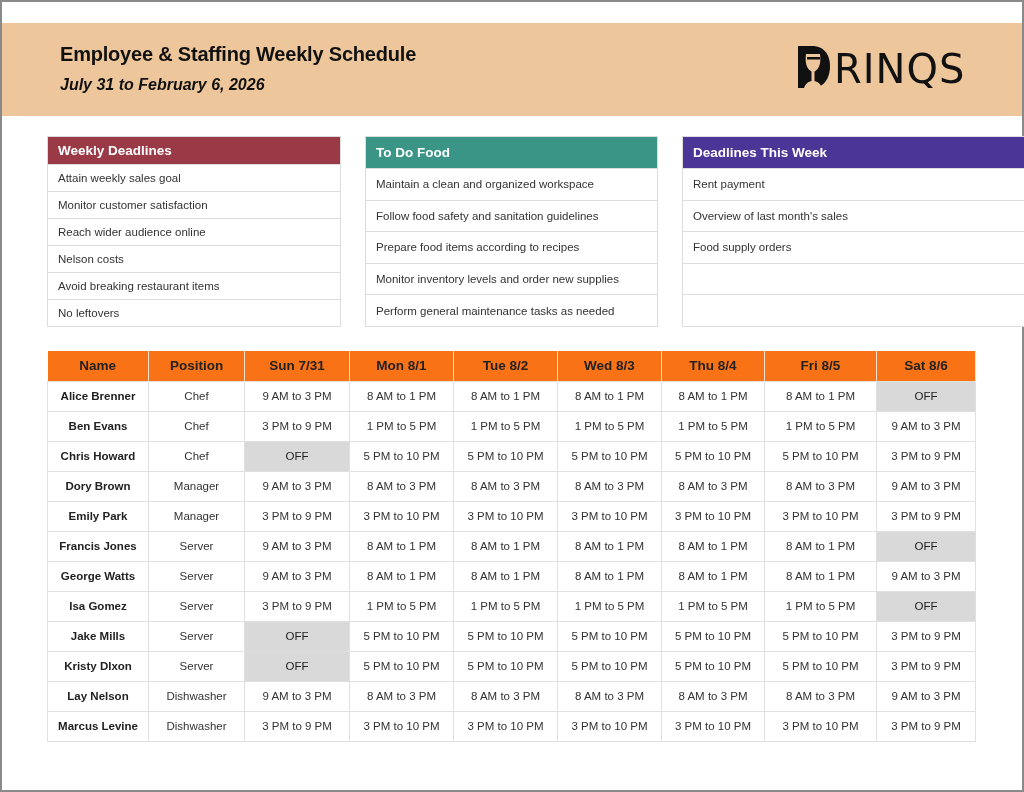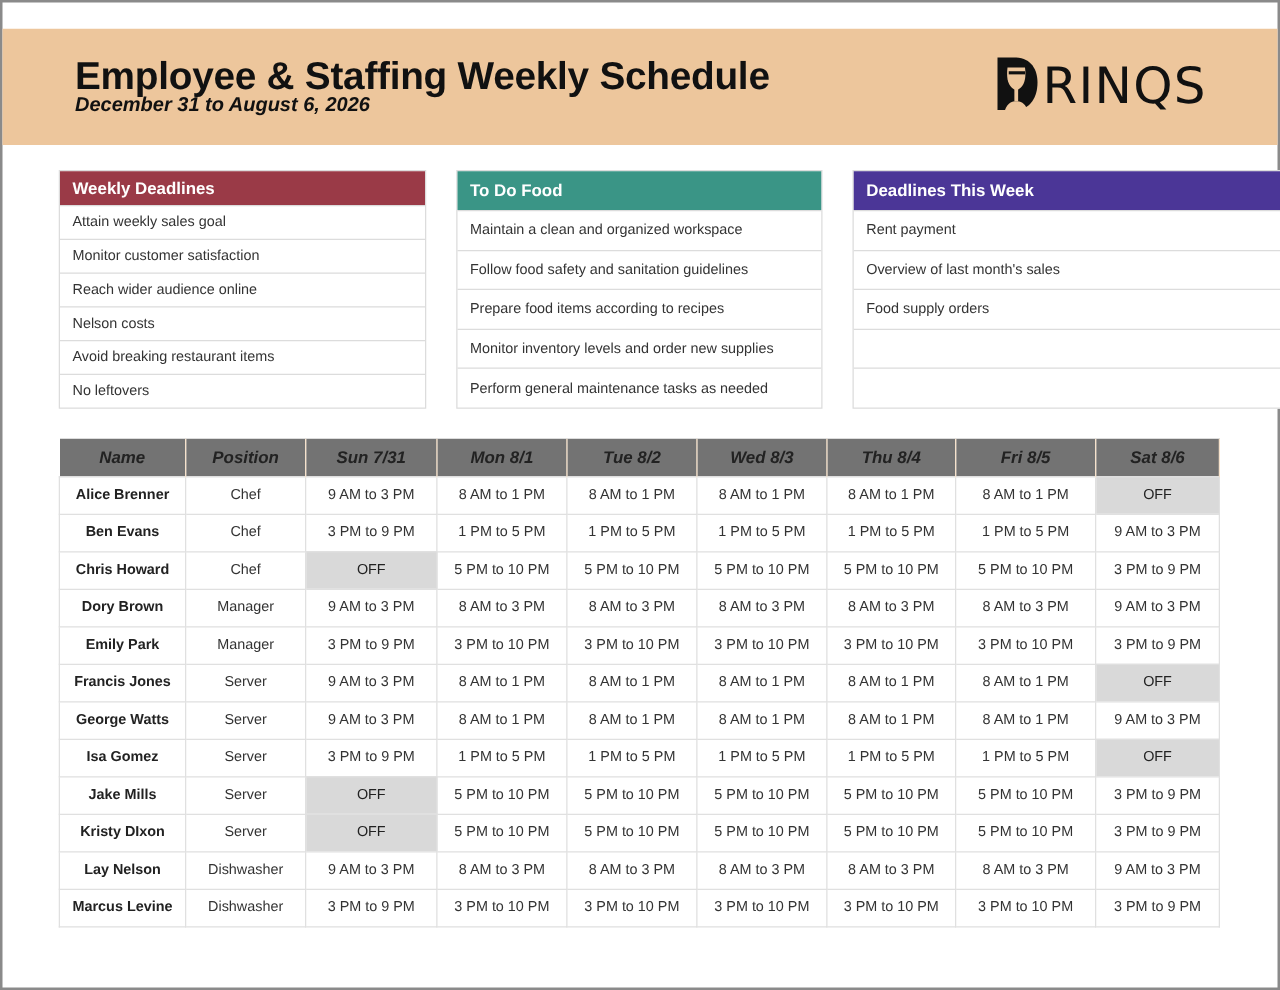--- a/index.html
+++ b/index.html
@@ -1,51 +1,51 @@
 <!DOCTYPE html>
 <html><head>
 <meta charset="utf-8">
 <style>
   * { box-sizing: border-box; margin: 0; padding: 0; }
   html, body { width: 1024px; height: 792px; background: #ffffff; overflow: hidden; }
   body { font-family: "Liberation Sans", "DejaVu Sans", sans-serif; color: #222; position: relative; }
   .frame { position: absolute; left: 0; top: 0; width: 1024px; height: 792px; border: 2px solid #8a8a8a; border-top-width: 2px; }
   .header { position: absolute; left: 2px; top: 23px; width: 1020px; height: 93px; background: #edc69c; }
-  .title { position: absolute; left: 58px; top: 20px; font-size: 31px; font-weight: bold; color: #111; letter-spacing: -0.2px; }
+  .title { position: absolute; left: 58px; top: 20px; font-size: 20px; font-weight: bold; color: #111; letter-spacing: -0.2px; }
   .subtitle { position: absolute; left: 58px; top: 53px; font-size: 16px; font-weight: bold; font-style: italic; color: #111; }
   .logo { position: absolute; left: 794px; top: 22px; height: 48px; display: flex; align-items: center; }
   .logo-text { font-size: 40px; color: #111; letter-spacing: 1px; font-family: "DejaVu Sans", sans-serif; font-weight: normal; margin-left: 2px; }
 
   .panel { position: absolute; top: 136px; border: 1px solid #dcdcdc; background: #fff; }
   .panel-head { color: #fff; font-weight: bold; font-size: 13.5px; padding-left: 10px; display: flex; align-items: center; }
   .panel-item { font-size: 11.5px; color: #333; padding-left: 10px; display: flex; align-items: center; border-top: 1px solid #dcdcdc; }
   #p1 { left: 47px; width: 294px; }
   #p1 .panel-head { height: 27px; background: #9a3a47; }
   #p1 .panel-item { height: 27px; }
   #p2 { left: 365px; width: 293px; }
   #p2 .panel-head { height: 31px; background: #3a9586; }
   #p2 .panel-item { height: 31.6px; }
   #p3 { left: 682px; width: 344px; }
   #p3 .panel-head { height: 31px; background: #4b3697; }
   #p3 .panel-item { height: 31.6px; }
 
   table.sched { position: absolute; left: 47px; top: 351px; width: 928px; border-collapse: collapse; table-layout: fixed; }
-  .sched th { background: #737373; height: 30px; font-size: 13.5px; font-weight: bold; color: #222; border-right: 1px solid #f6e2cc; text-align: center; font-style: italic; }
+  .sched th { background: #f97316; height: 30px; font-size: 13.5px; font-weight: bold; color: #222; border-right: 1px solid #f6e2cc; text-align: center; }
   .sched td { height: 30px; font-size: 11.5px; color: #333; text-align: center; border: 1px solid #e0e0e0; }
   .sched td.name { font-weight: bold; color: #222; }
   .sched td.off { background: #d9d9d9; font-weight: normal; color: #222; }
 </style>
 </head>
 <body>
 
 <div class="frame"></div>
 
 <div class="header">
   <div class="title">Employee &amp; Staffing Weekly Schedule</div>
-  <div class="subtitle">December 31 to August 6, 2026</div>
+  <div class="subtitle">July 31 to February 6, 2026</div>
   <div class="logo">
     <span>
       <svg width="36" height="46" viewBox="0 0 36 46">
         <path d="M2 2 H16 C29 2 34 12 34 22 C34 34 28 44 16 44 H2 Z" fill="#111"></path>
         <path d="M10 10 H24 C25 18 24 26 17 28 C10 26 9 18 10 10 Z" fill="#edc69c"></path>
         <rect x="11" y="13" width="13" height="2.5" fill="#111"></rect>
         <rect x="15.5" y="27" width="3" height="10" fill="#edc69c"></rect>
         <path d="M8 44 C10 38 14 37 17 37 C20 37 24 38 26 44 Z" fill="#edc69c"></path>
       </svg>
     </span>

